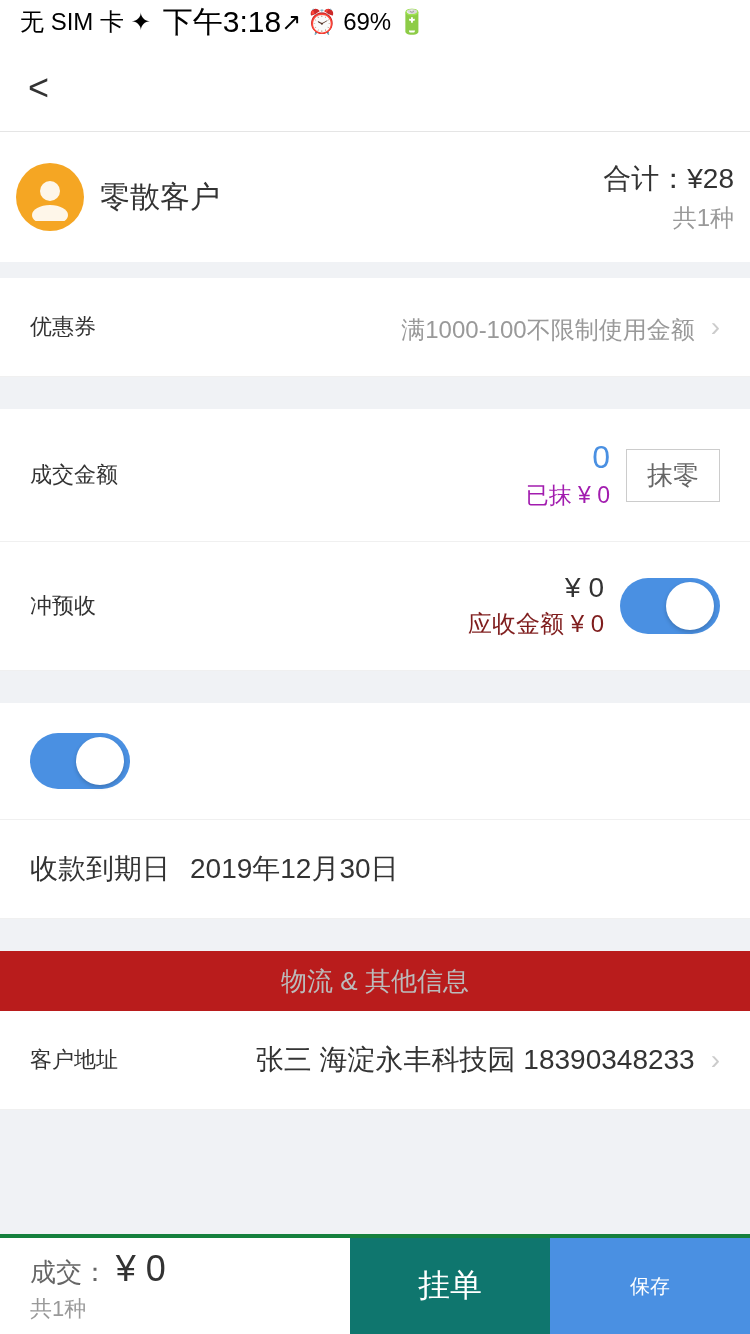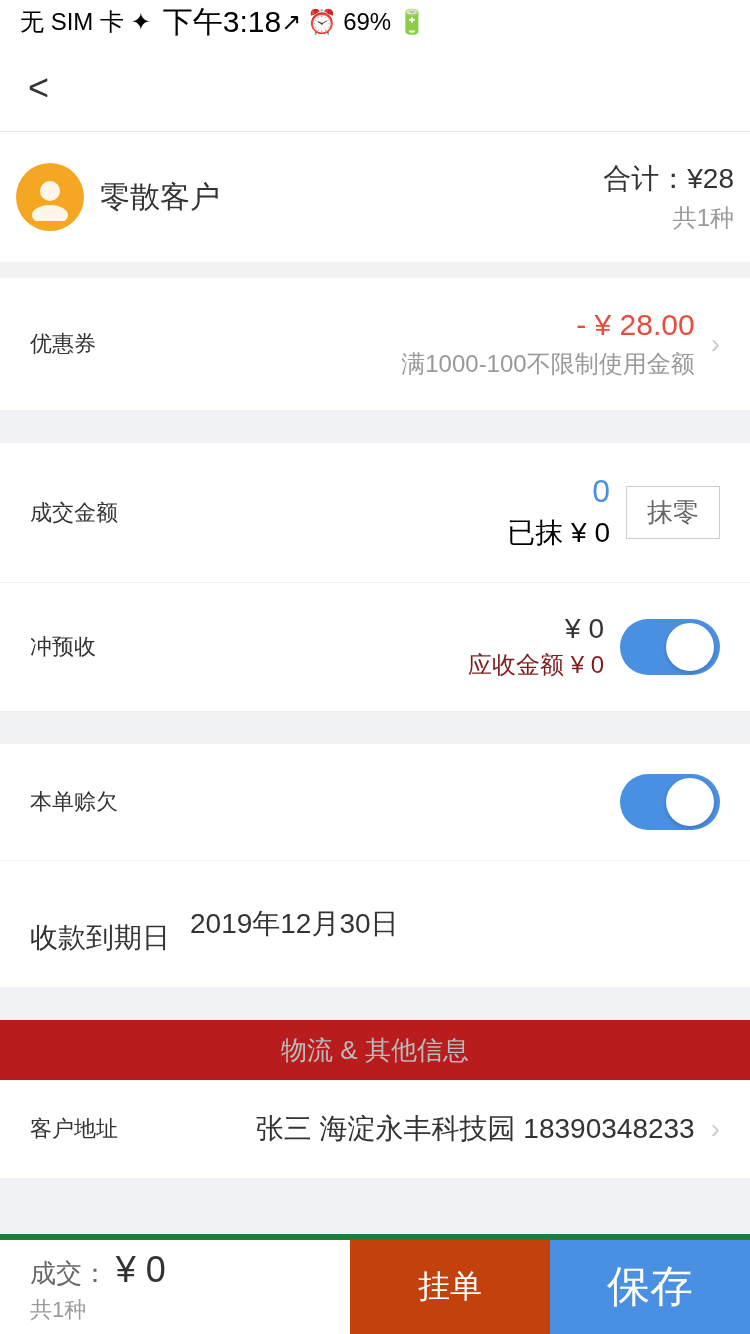--- a/index.html
+++ b/index.html
@@ -147,21 +147,21 @@
       text-align: right;
     }
     .pre-amount { font-size: 28px; color: #333; }
     .pre-should { font-size: 24px; color: #7f1d1d; margin-top: 4px; }
 
     
     .deal-amount-right {
       text-align: right;
     }
     .deal-amount-val { font-size: 32px; color: #4a90e2; }
-    .deal-amount-sub { font-size: 28px; color: #000000; margin-top: 4px; }
+    .deal-amount-sub { font-size: 23px; color: #a21caf; margin-top: 4px; }
 
     
     .divider-section {
       background: #f0f2f5;
       height: 16px;
     }
 
     
     .logistics-sep {
       background: #b91c1c;
@@ -177,65 +177,65 @@
 
     
     .due-row {
       background: #fff;
       padding: 30px;
       display: flex;
       align-items: center;
       gap: 20px;
       border-bottom: 1px solid #f0f0f0;
     }
-    .due-label { font-size: 28px; color: #333; margin-top: 28px; }
+    .due-label { font-size: 28px; color: #333; }
     .due-value { font-size: 28px; color: #333; }
 
     
     .bottom-bar {
       position: fixed;
       bottom: 0;
       left: 0;
       width: 750px;
       height: 100px;
       background: #fff;
       display: flex;
       align-items: center;
-      border-top: 6px solid #15803d;
+      border-top: 4px solid #15803d;
     }
     .bottom-info {
       flex: 1;
       padding: 0 30px;
     }
     .bottom-deal { font-size: 26px; color: #666; }
     .bottom-amount { font-size: 36px; color: #333; font-weight: 500; display: inline; }
     .bottom-count { font-size: 22px; color: #999; margin-top: 4px; }
     .bottom-btns {
       display: flex;
       height: 100%;
     }
     .btn-pending {
       width: 200px;
       height: 100%;
-      background: #c2410c;
+      background: #0f766e;
       display: flex;
       align-items: center;
       justify-content: center;
       font-size: 32px;
       color: #fff;
       cursor: pointer;
     }
     .btn-save {
       width: 200px;
       height: 100%;
       background: #4a90e2;
       display: flex;
       align-items: center;
       justify-content: center;
-      font-size: 43px;
+      font-size: 20px;
       color: #fff;
       cursor: pointer;
     }
   </style>
 </head>
 <body>
 
 <div class="status-bar">
   <div class="status-left">
     <span>无 SIM 卡 ✦</span>
@@ -271,21 +271,20 @@
         <div class="customer-count">共1种</div>
       </div>
     </div>
   </div>
 
   <div class="section">
     <div class="row-item">
       <span class="row-label">优惠券</span>
       <div class="row-right">
         <div class="coupon-right">
-          <div class="row-value-red">- ¥ 28.00</div>
           <div class="row-value-gray">满1000-100不限制使用金额</div>
         </div>
         <span class="chevron-icon">›</span>
       </div>
     </div>
   </div>
 
   <div class="divider-section"></div>
 
   <div class="section">
@@ -311,21 +310,20 @@
           <div class="toggle-knob"></div>
         </div>
       </div>
     </div>
   </div>
 
   <div class="divider-section"></div>
 
   <div class="section">
     <div class="row-item">
-      <span class="row-label">本单赊欠</span>
       <div class="row-right">
         <div class="toggle">
           <div class="toggle-knob"></div>
         </div>
       </div>
     </div>
 
     <div class="due-row">
       <span class="due-label">收款到期日</span>
       <span class="due-value">2019年12月30日</span>

